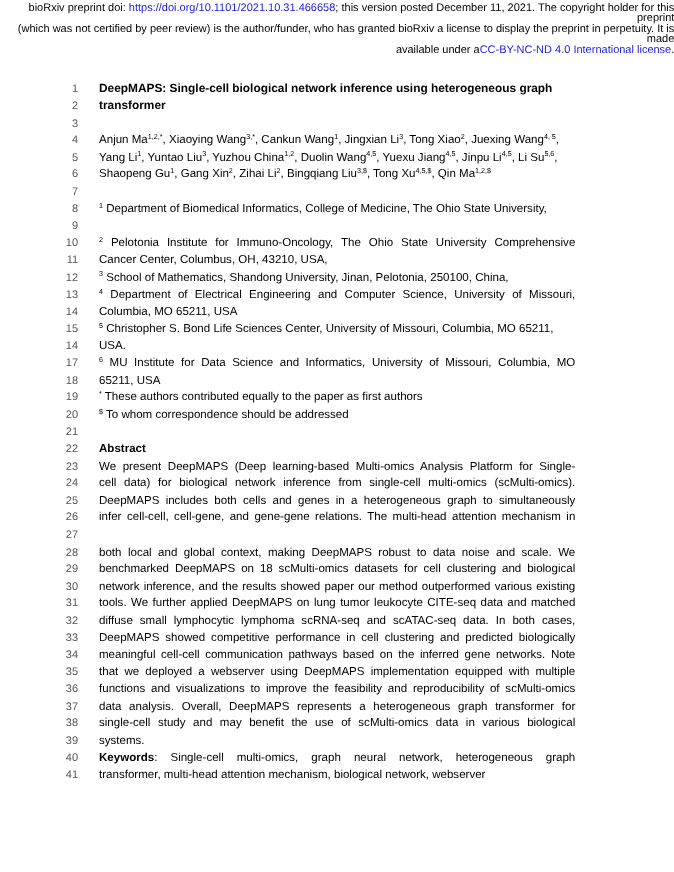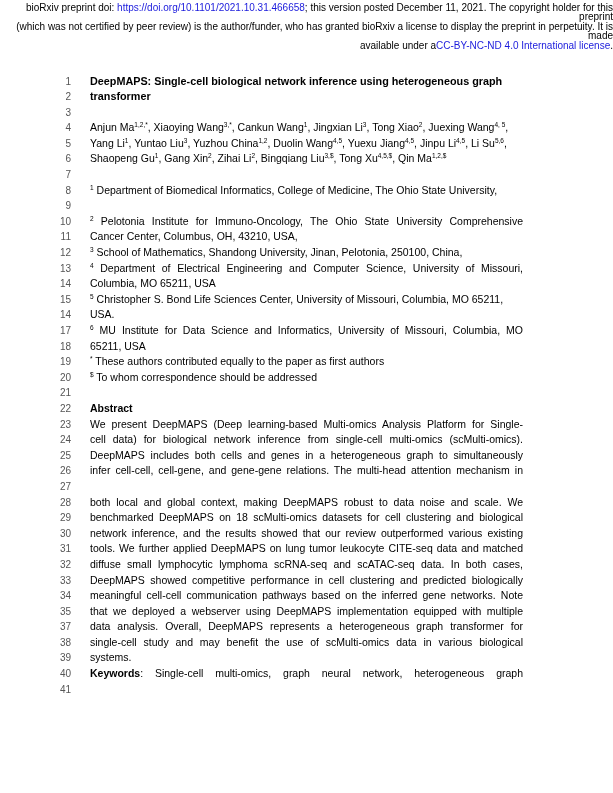--- a/index.html
+++ b/index.html
@@ -147,21 +147,21 @@
     <div class="line">
       <span class="ln">28</span>
       <span class="txt justify"><span>both local and global context, making DeepMAPS robust to data noise and scale. We</span></span>
     </div>
     <div class="line">
       <span class="ln">29</span>
       <span class="txt justify"><span>benchmarked DeepMAPS on 18 scMulti-omics datasets for cell clustering and biological</span></span>
     </div>
     <div class="line">
       <span class="ln">30</span>
-      <span class="txt justify"><span>network inference, and the results showed that our review outperformed various existing</span></span>
+      <span class="txt justify"><span>network inference, and the results showed paper our method outperformed various existing</span></span>
     </div>
     <div class="line">
       <span class="ln">31</span>
       <span class="txt justify"><span>tools. We further applied DeepMAPS on lung tumor leukocyte CITE-seq data and matched</span></span>
     </div>
     <div class="line">
       <span class="ln">32</span>
       <span class="txt justify"><span>diffuse small lymphocytic lymphoma scRNA-seq and scATAC-seq data. In both cases,</span></span>
     </div>
     <div class="line">
@@ -170,31 +170,36 @@
     </div>
     <div class="line">
       <span class="ln">34</span>
       <span class="txt justify"><span>meaningful cell-cell communication pathways based on the inferred gene networks. Note</span></span>
     </div>
     <div class="line">
       <span class="ln">35</span>
       <span class="txt justify"><span>that we deployed a webserver using DeepMAPS implementation equipped with multiple</span></span>
     </div>
     <div class="line">
+      <span class="ln">36</span>
+      <span class="txt justify"><span>functions and visualizations to improve the feasibility and reproducibility of scMulti-omics</span></span>
+    </div>
+    <div class="line">
       <span class="ln">37</span>
       <span class="txt justify"><span>data analysis. Overall, DeepMAPS represents a  heterogeneous graph transformer for</span></span>
     </div>
     <div class="line">
       <span class="ln">38</span>
       <span class="txt justify"><span>single-cell study and may benefit the use of scMulti-omics data in various biological</span></span>
     </div>
     <div class="line">
       <span class="ln">39</span>
       <span class="txt "><span>systems.</span></span>
     </div>
     <div class="line">
       <span class="ln">40</span>
       <span class="txt justify"><b>Keywords</b><span>: Single-cell multi-omics, graph neural network, heterogeneous graph</span></span>
     </div>
     <div class="line">
       <span class="ln">41</span>
+      <span class="txt "><span>transformer, multi-head attention mechanism, biological network, webserver</span></span>
     </div>
   </div>
 
 </body></html>

